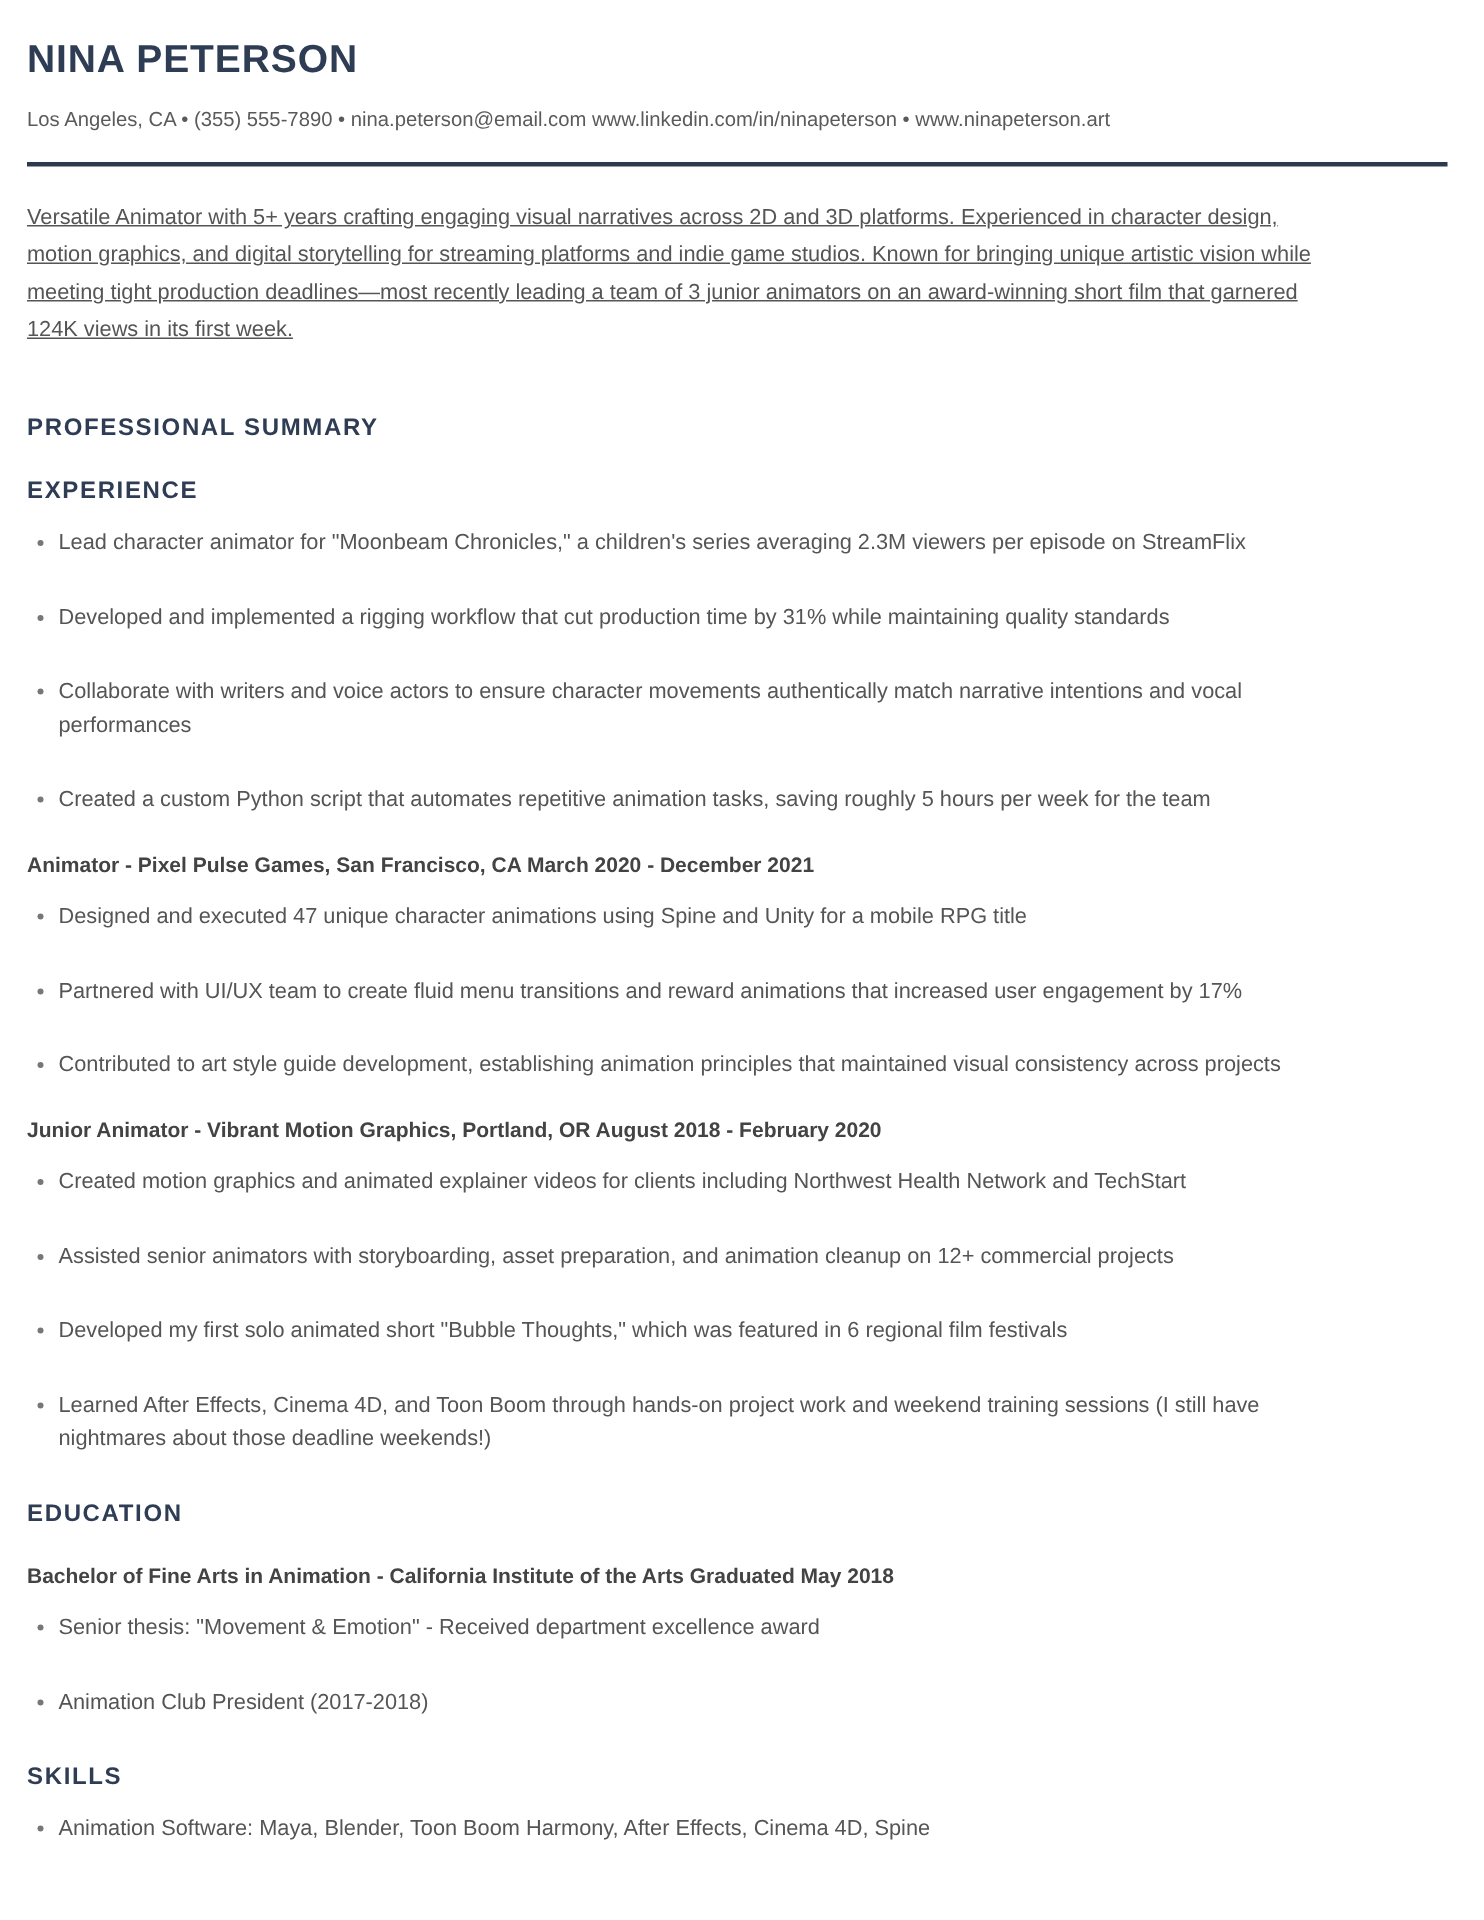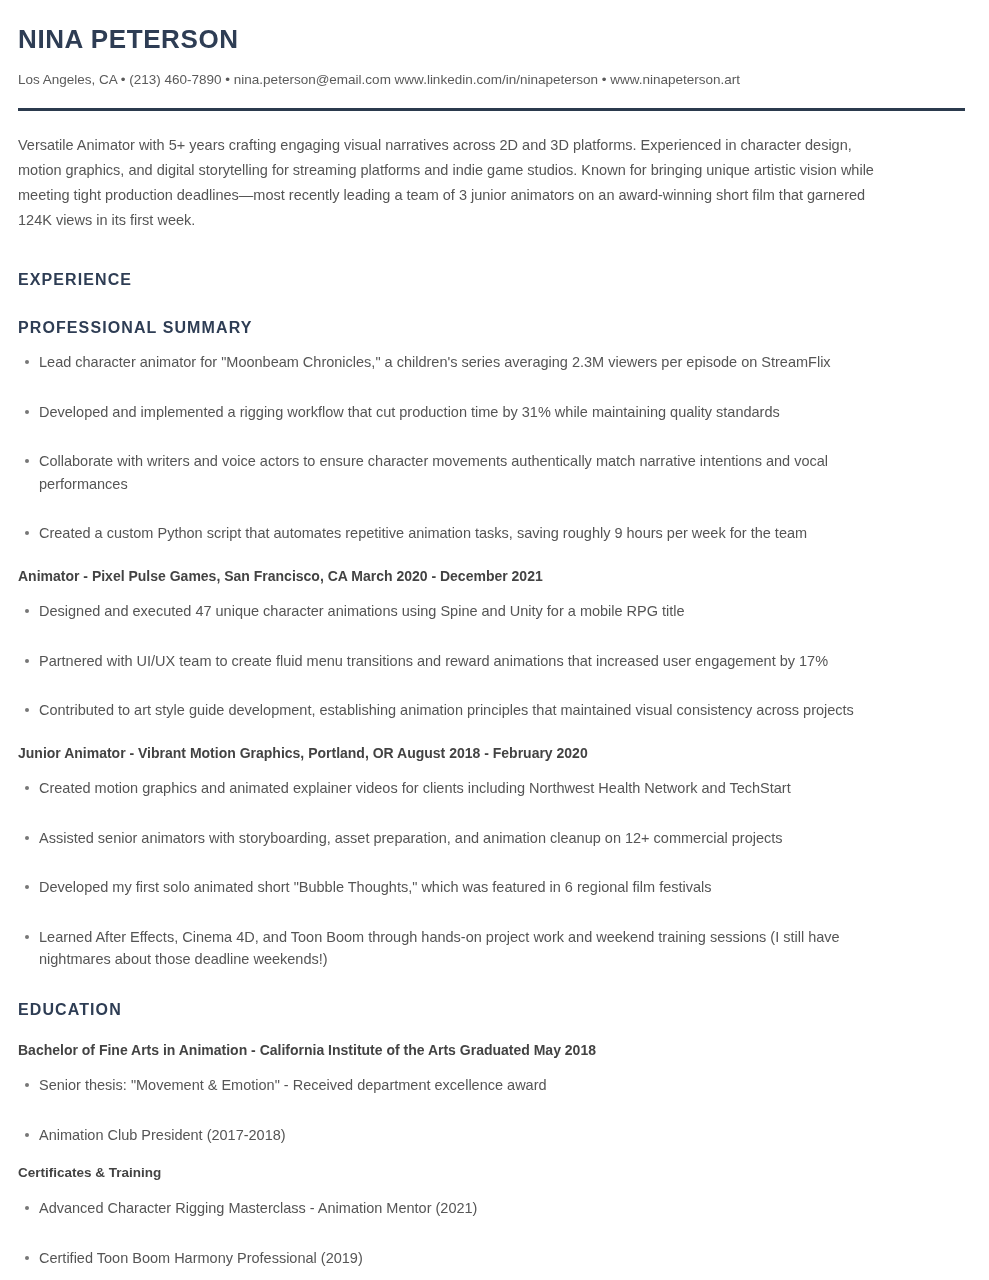--- a/index.html
+++ b/index.html
@@ -45,20 +45,21 @@
     width: 947px;
   }
 
   
   .summary {
     font-size: 14.5px;
     line-height: 1.72;
     color: #555555;
     margin-top: 22px;
     text-align: left;
+    text-decoration: underline;
   }
 
   
   .section-heading {
     font-size: 16px;
     font-weight: bold;
     letter-spacing: 1.1px;
     color: #2e3d54;
     margin: 0;
     padding-top: 30px;
@@ -113,36 +114,36 @@
     margin-top: 14px;
   }
 </style>
 </head>
 <body>
 
 <div class="page">
 
   <header>
     <h1 class="name">NINA PETERSON</h1>
-    <div class="contact-line">Los Angeles, CA • (213) 460-7890 • nina.peterson@email.com www.linkedin.com/in/ninapeterson • www.ninapeterson.art</div>
+    <div class="contact-line">Los Angeles, CA • (355) 555-7890 • nina.peterson@email.com www.linkedin.com/in/ninapeterson • www.ninapeterson.art</div>
     <hr class="header-rule">
   </header>
 
   <p class="summary">Versatile Animator with 5+ years crafting engaging visual narratives across 2D and 3D platforms. Experienced in character design, motion graphics, and digital storytelling for streaming platforms and indie game studios. Known for bringing unique artistic vision while meeting tight production deadlines—most recently leading a team of 3 junior animators on an award-winning short film that garnered 124K views in its first week.</p>
 
+  <h2 class="section-heading">PROFESSIONAL SUMMARY</h2>
+
   <h2 class="section-heading tight">EXPERIENCE</h2>
-
-  <h2 class="section-heading">PROFESSIONAL SUMMARY</h2>
 
   <section>
     <ul class="bullets first-after-title">
       <li>Lead character animator for "Moonbeam Chronicles," a children's series averaging 2.3M viewers per episode on StreamFlix</li>
       <li>Developed and implemented a rigging workflow that cut production time by 31% while maintaining quality standards</li>
       <li>Collaborate with writers and voice actors to ensure character movements authentically match narrative intentions and vocal performances</li>
-      <li>Created a custom Python script that automates repetitive animation tasks, saving roughly 9 hours per week for the team</li>
+      <li>Created a custom Python script that automates repetitive animation tasks, saving roughly 5 hours per week for the team</li>
     </ul>
   </section>
 
   <section>
     <h3 class="entry-title">Animator - Pixel Pulse Games, San Francisco, CA March 2020 - December 2021</h3>
     <ul class="bullets first-after-title">
       <li>Designed and executed 47 unique character animations using Spine and Unity for a mobile RPG title</li>
       <li>Partnered with UI/UX team to create fluid menu transitions and reward animations that increased user engagement by 17%</li>
       <li>Contributed to art style guide development, establishing animation principles that maintained visual consistency across projects</li>
     </ul>
@@ -161,27 +162,20 @@
   <h2 class="section-heading">EDUCATION</h2>
 
   <section>
     <h3 class="entry-title">Bachelor of Fine Arts in Animation - California Institute of the Arts Graduated May 2018</h3>
     <ul class="bullets first-after-title">
       <li>Senior thesis: "Movement &amp; Emotion" - Received department excellence award</li>
       <li>Animation Club President (2017-2018)</li>
     </ul>
   </section>
 
-  <section>
-    <h3 class="sub-title">Certificates &amp; Training</h3>
-    <ul class="bullets first-after-title">
-      <li>Advanced Character Rigging Masterclass - Animation Mentor (2021)</li>
-      <li>Certified Toon Boom Harmony Professional (2019)</li>
-    </ul>
-  </section>
 
   <h2 class="section-heading">SKILLS</h2>
   <ul class="bullets first-after-title">
     <li>Animation Software: Maya, Blender, Toon Boom Harmony, After Effects, Cinema 4D, Spine</li>
 
   </ul>
 
 </div>
 
 </body></html>

